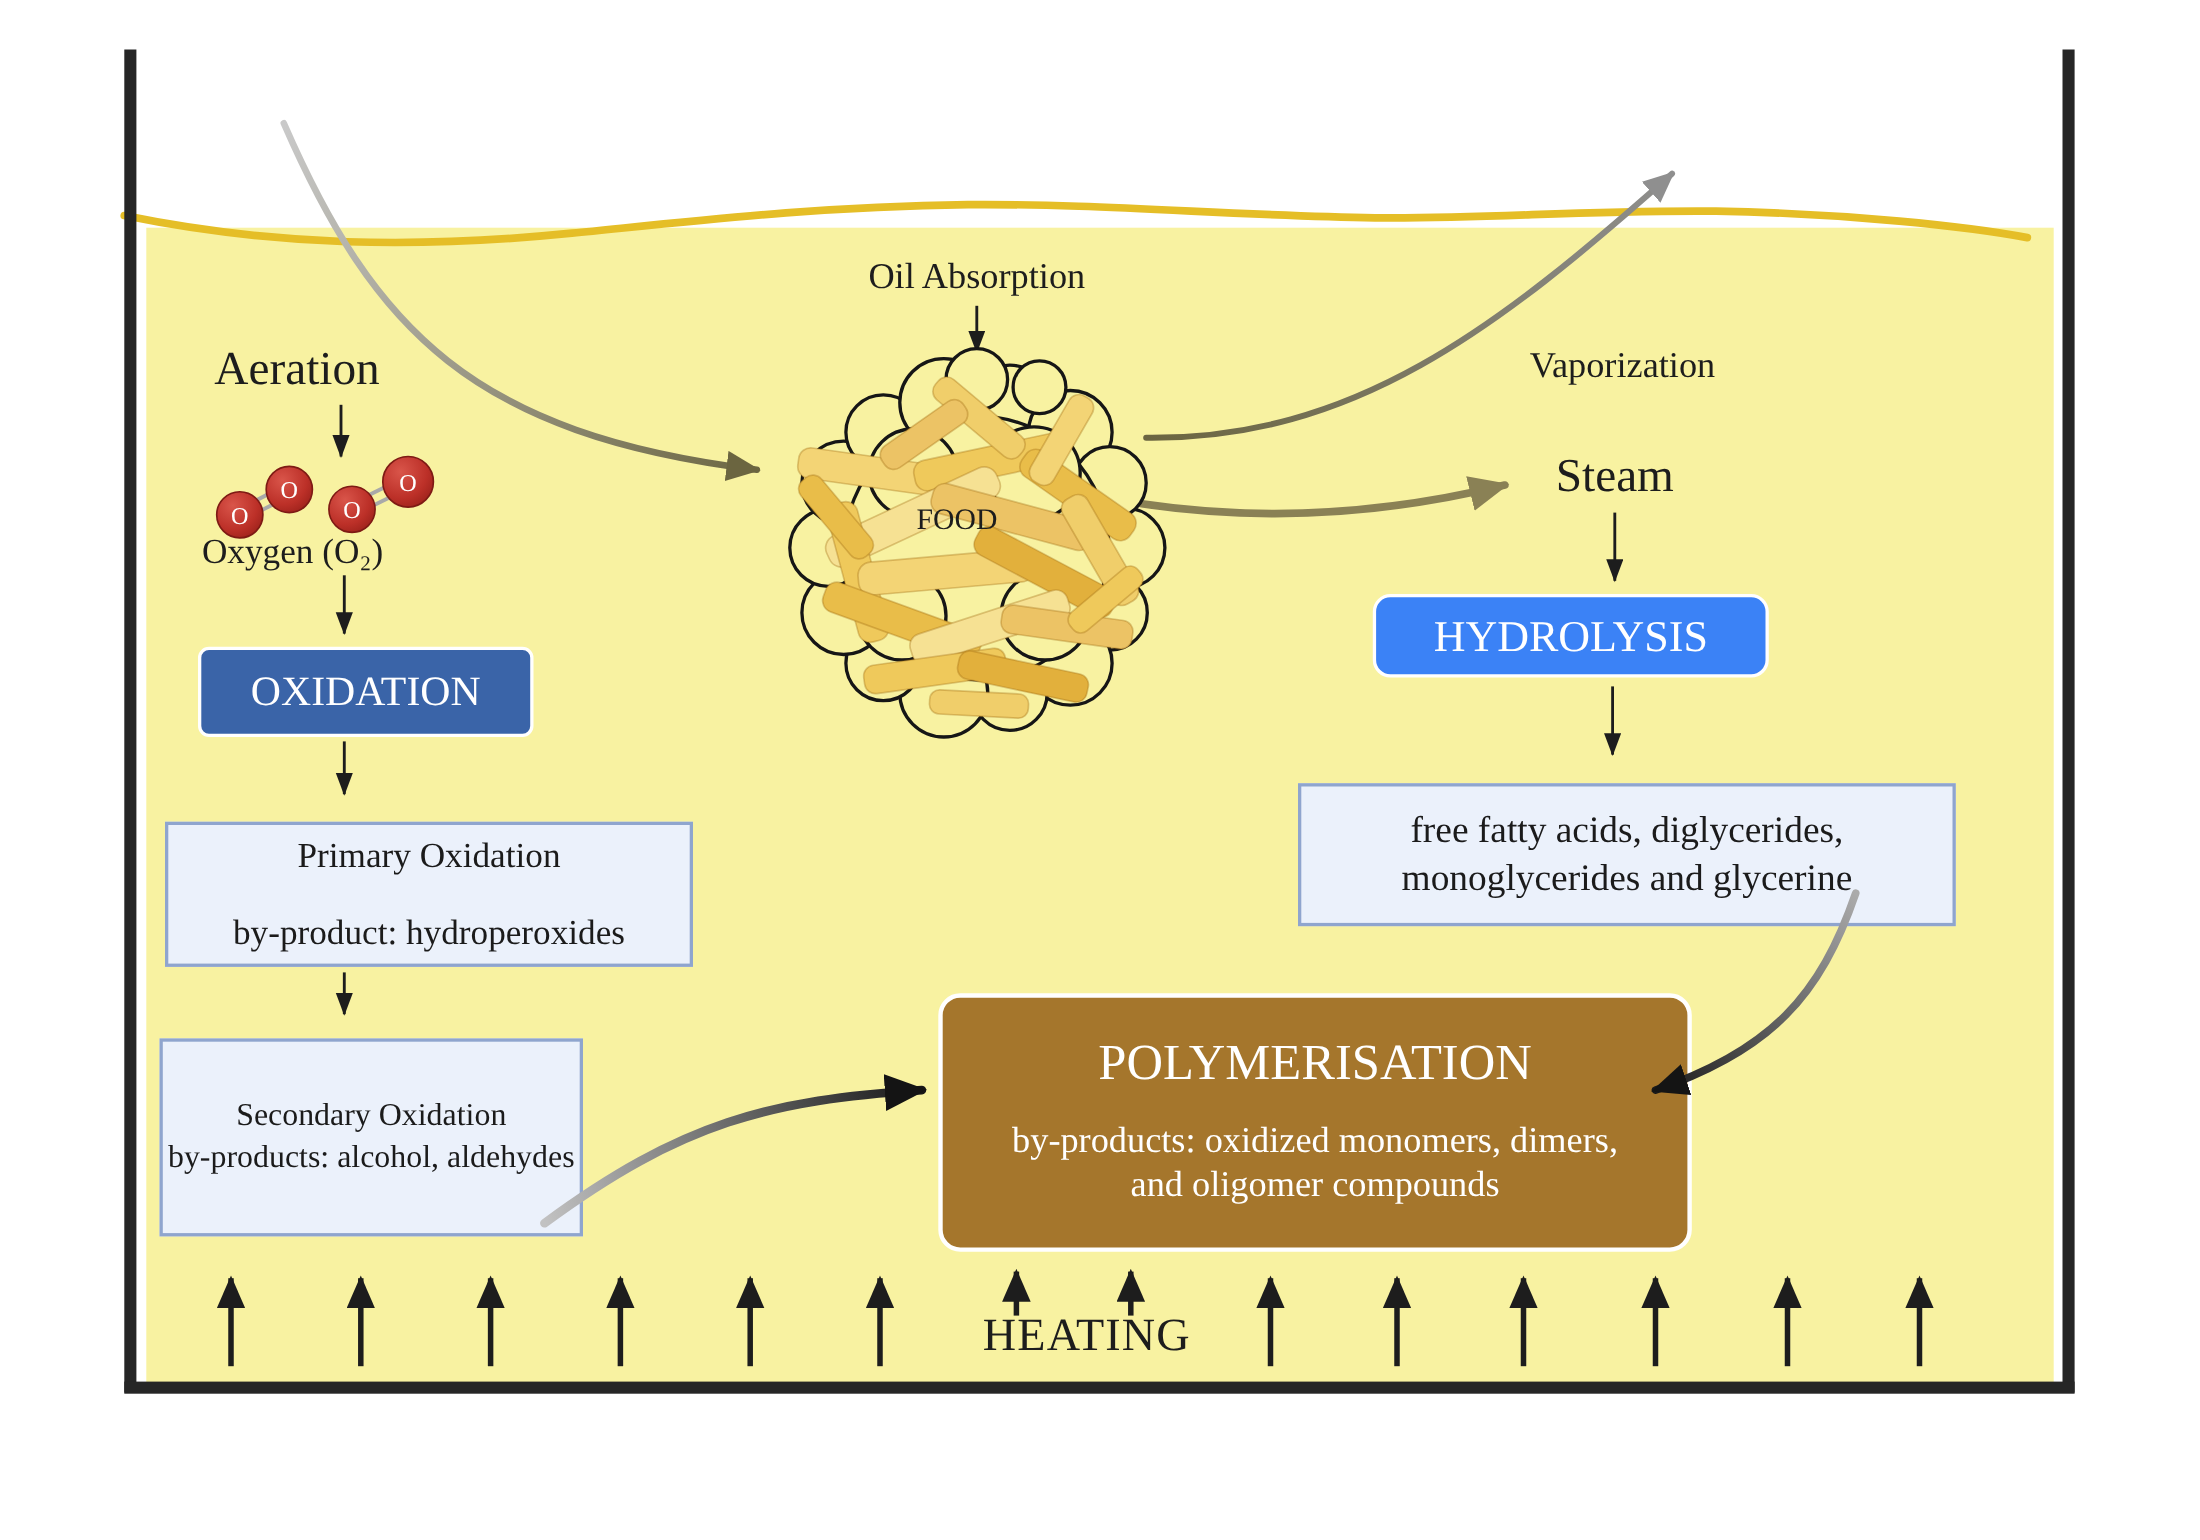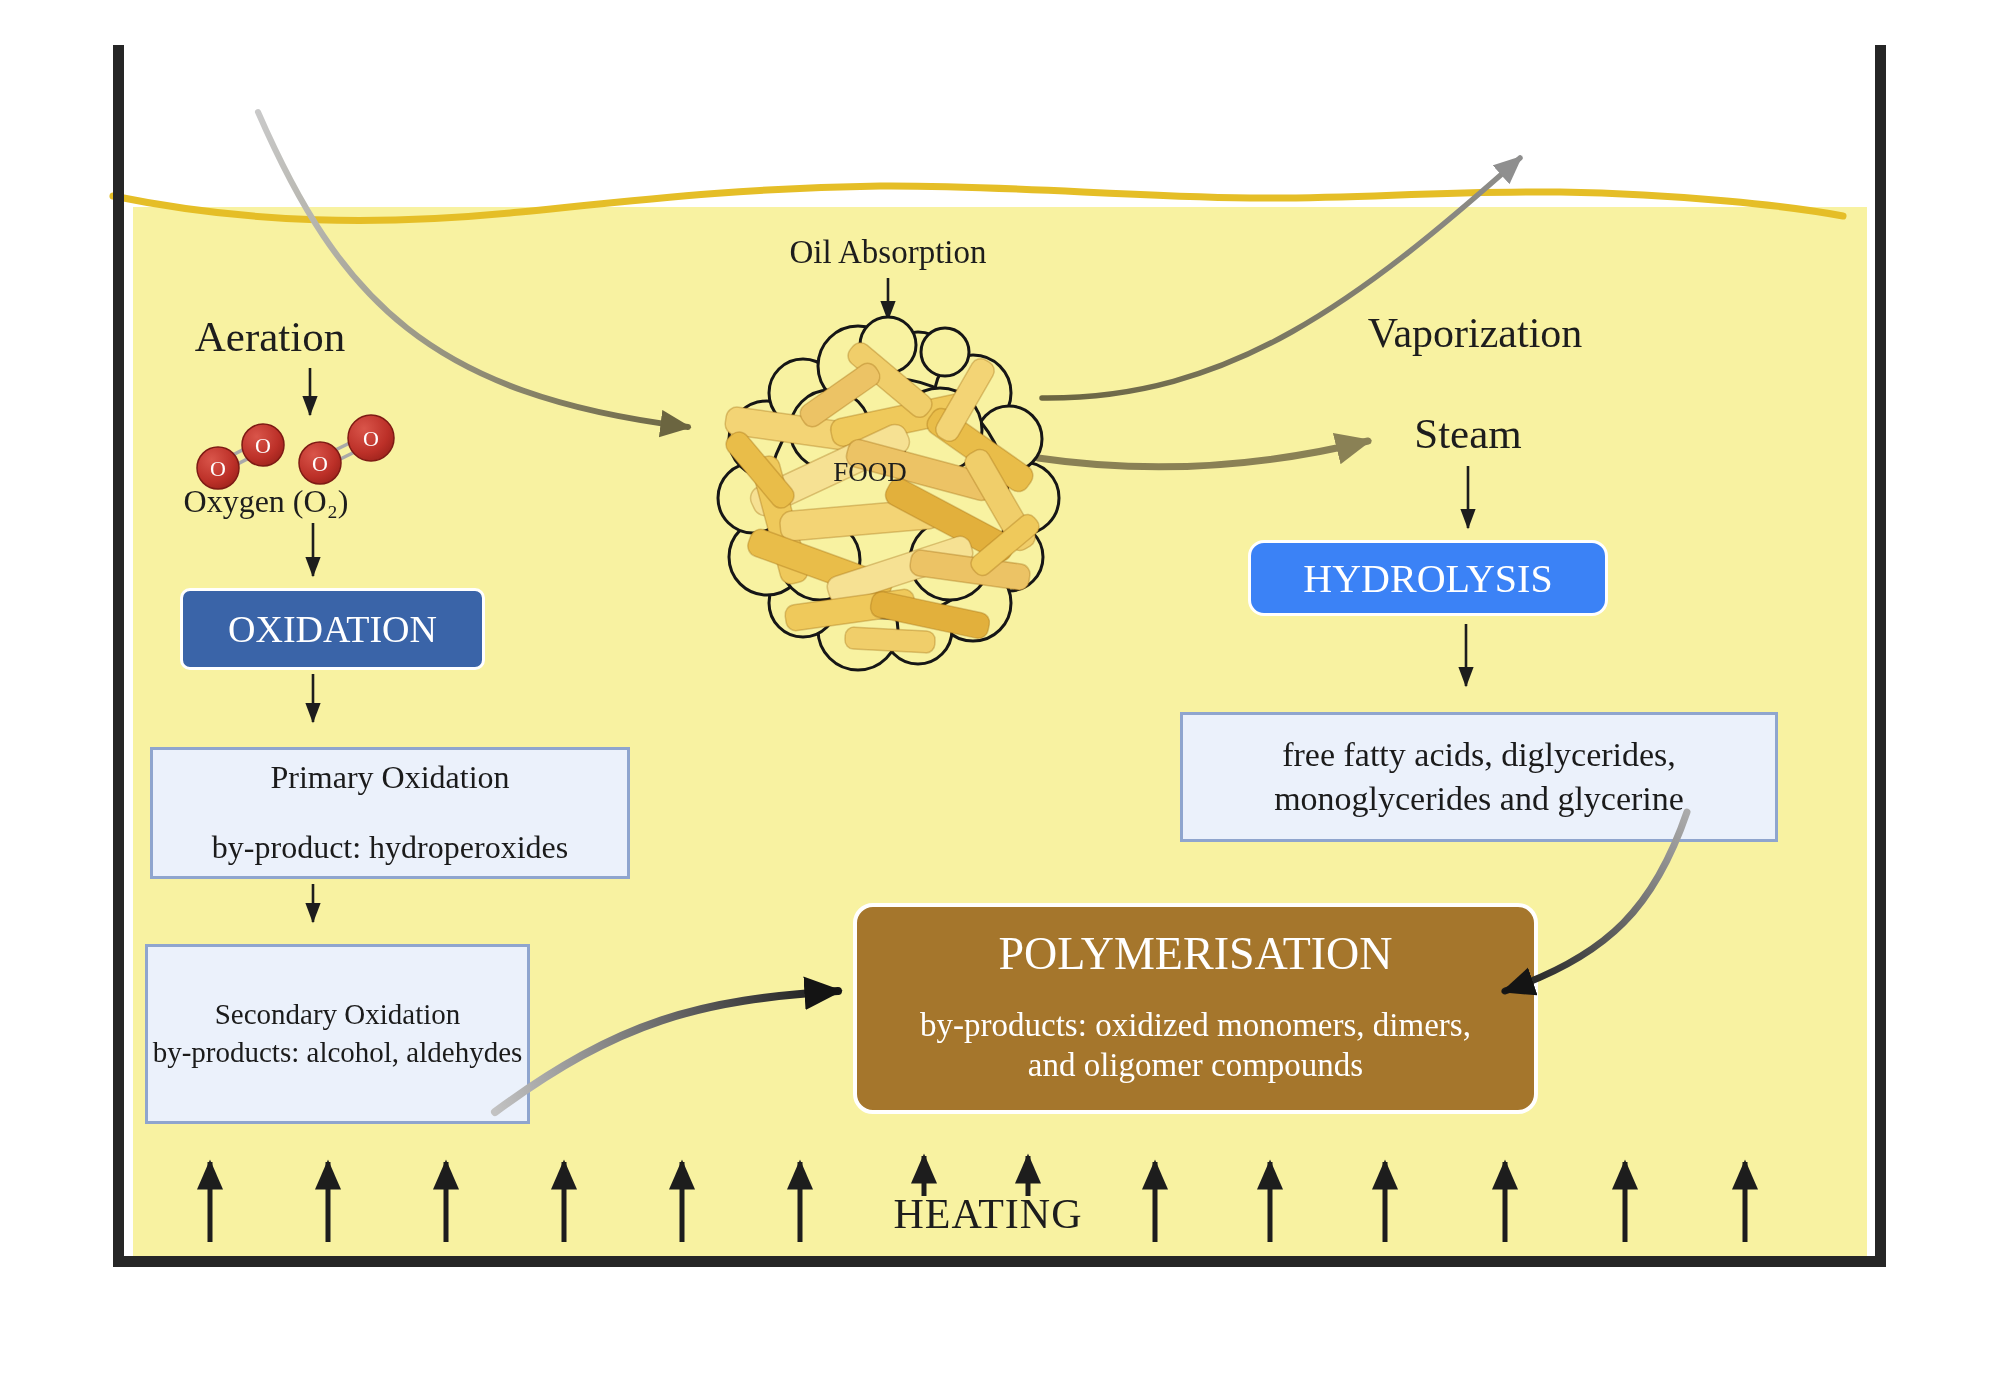--- a/index.html
+++ b/index.html
@@ -16,35 +16,35 @@
   .wall-right{left:1875px;top:45px;width:11px;height:1221px;}
   .wall-bottom{left:113px;top:1256px;width:1773px;height:11px;}
   
   svg.layer{left:0;top:0;z-index:3;pointer-events:none;}
   
   .lbl{transform:translate(-50%,-50%);white-space:nowrap;z-index:4;text-align:center;}
   .lbl-aeration      {left:270px; top:336px; font-size:43px;}
   .lbl-oxygen        {left:266px; top:501px; font-size:32px;}
   .lbl-oilabsorption {left:888px; top:252px; font-size:33px;}
   .lbl-food          {left:870px; top:472px; font-size:27px;}
-  .lbl-vaporization  {left:1475px;top:333px; font-size:42px;}
+  .lbl-vaporization  {left:1475px;top:333px; font-size:33px;}
   .lbl-steam         {left:1468px;top:433px; font-size:43px;}
   .lbl-heating       {left:988px; top:1214px;font-size:42px;letter-spacing:1px;}
   
   .pbox{display:flex;align-items:center;justify-content:center;flex-direction:column;
         box-sizing:border-box;text-align:center;z-index:2;}
   .box-oxidation{left:180px;top:588px;width:305px;height:82px;background:#3A64A8;
         border:3px solid #ffffff;border-radius:10px;color:#fff;font-size:38px;}
   .box-hydrolysis{left:1248px;top:540px;width:360px;height:76px;background:#3b82f6;
         border:3px solid #ffffff;border-radius:16px;color:#fff;font-size:40px;}
   .infobox{background:#EBF1FB;border:3px solid #8FA5CE;color:#1b1b1b;line-height:1.3;margin-top:12px;}
   .box-primary  {left:150px;top:735px;width:480px;height:132px;font-size:32px;gap:28px;}
   .box-secondary{left:145px;top:932px;width:385px;height:180px;font-size:29px;}
   .box-fatty    {left:1180px;top:700px;width:598px;height:130px;font-size:34px;}
-  .box-poly{left:853px;top:903px;width:685px;height:211px;background:#A5762C;
+  .box-poly{left:853px;top:903px;width:685px;height:235px;background:#A5762C;
         border:4px solid #ffffff;border-radius:20px;color:#fff;}
   .box-poly .ptitle{font-size:46px;margin-top:-6px;}
   .box-poly .pbody{font-size:33px;line-height:1.32;margin-top:24px;}
   .nowrap{white-space:nowrap;}
 </style>
 </head>
 <body>
 
 <div class="canvas">
 

